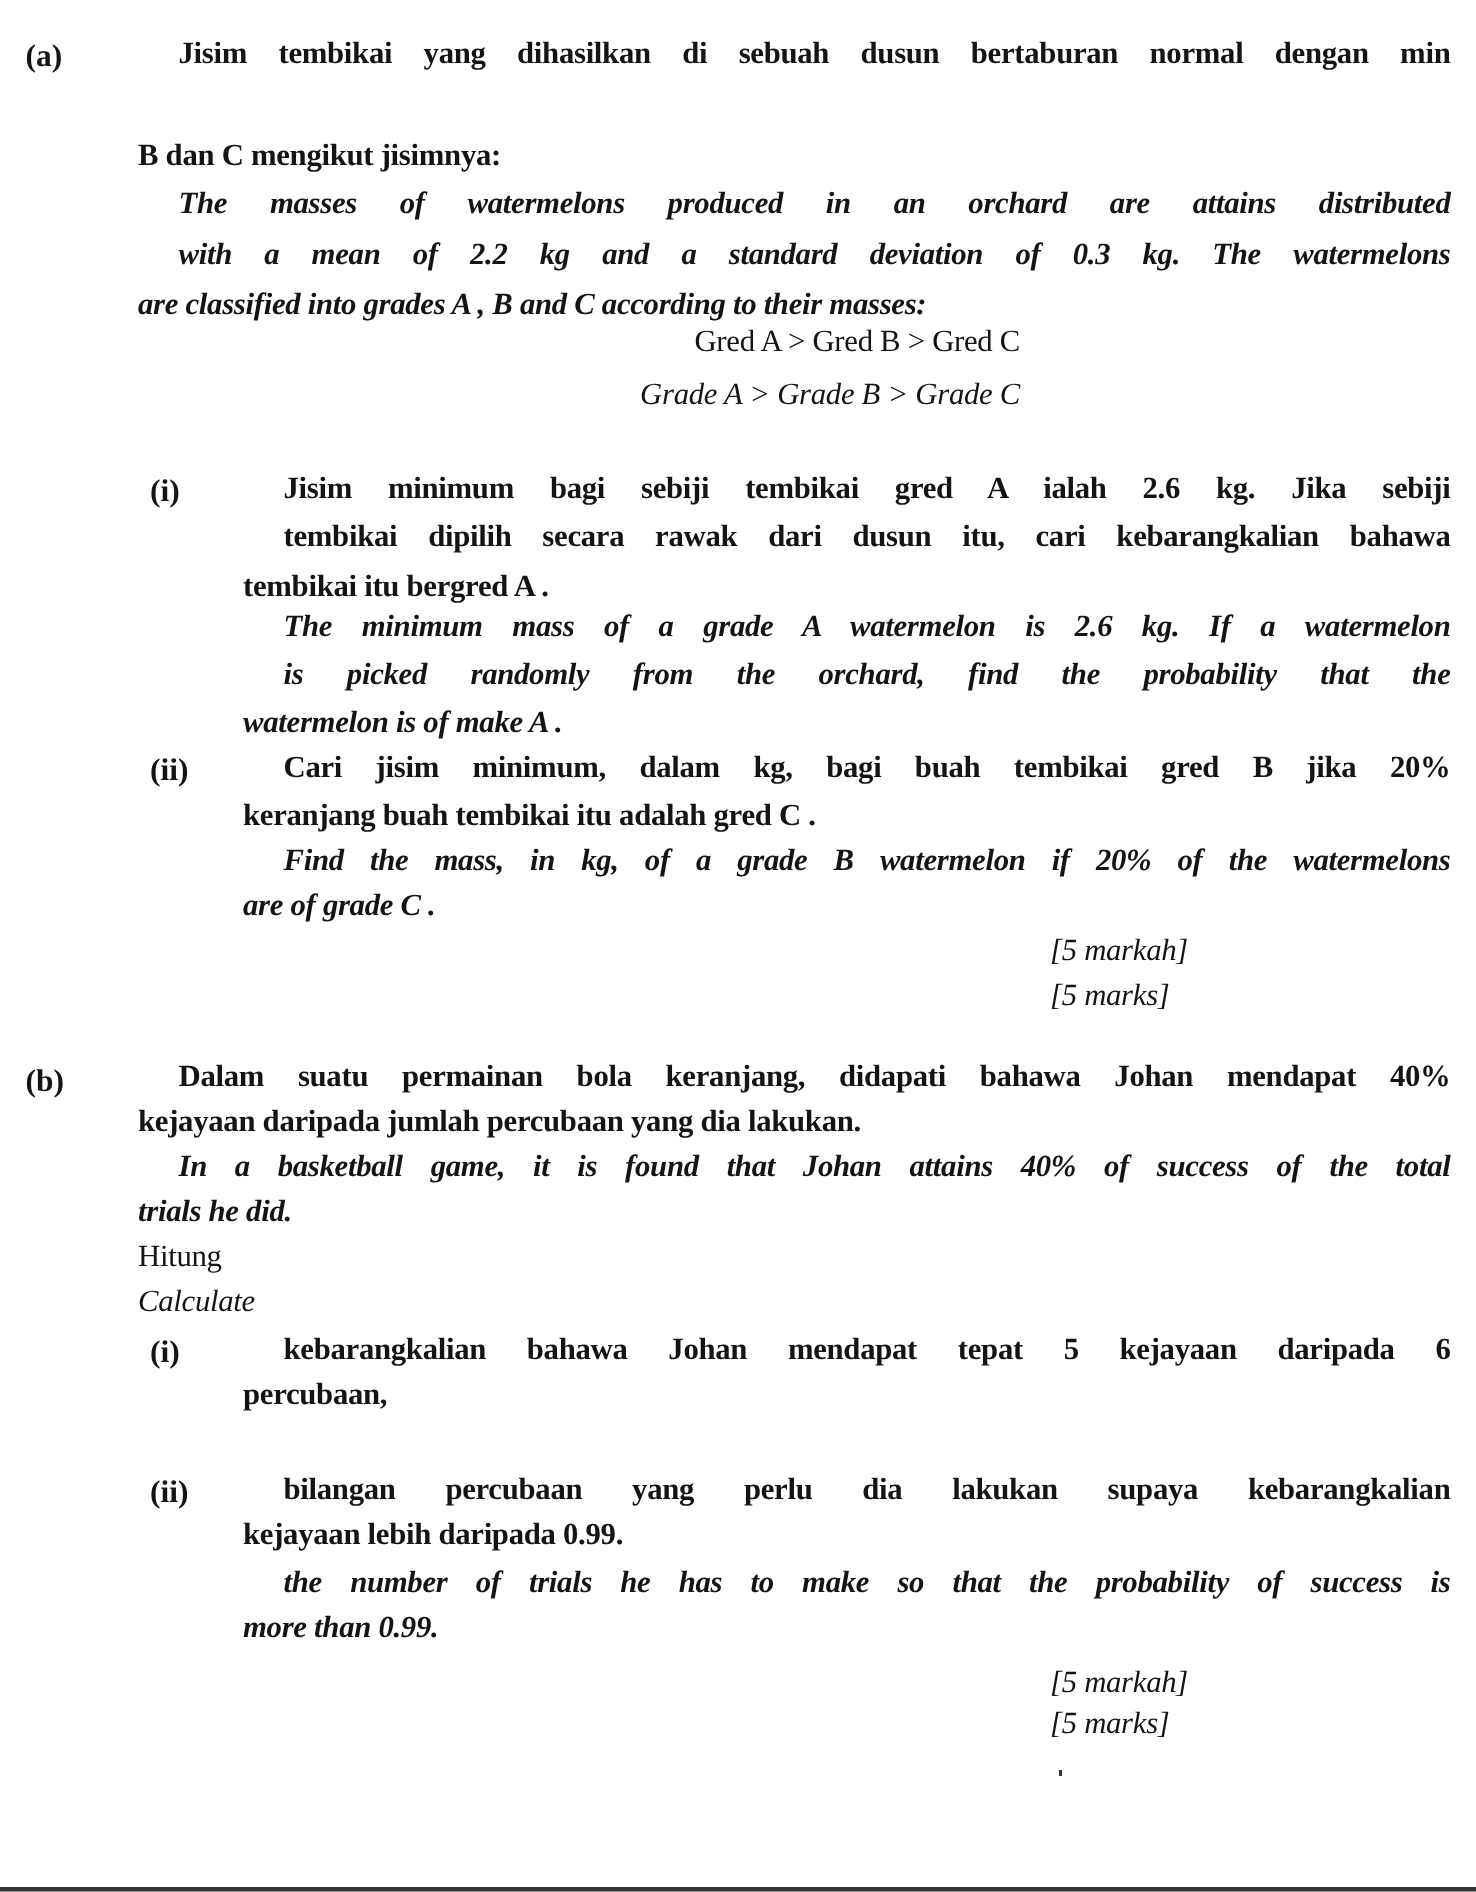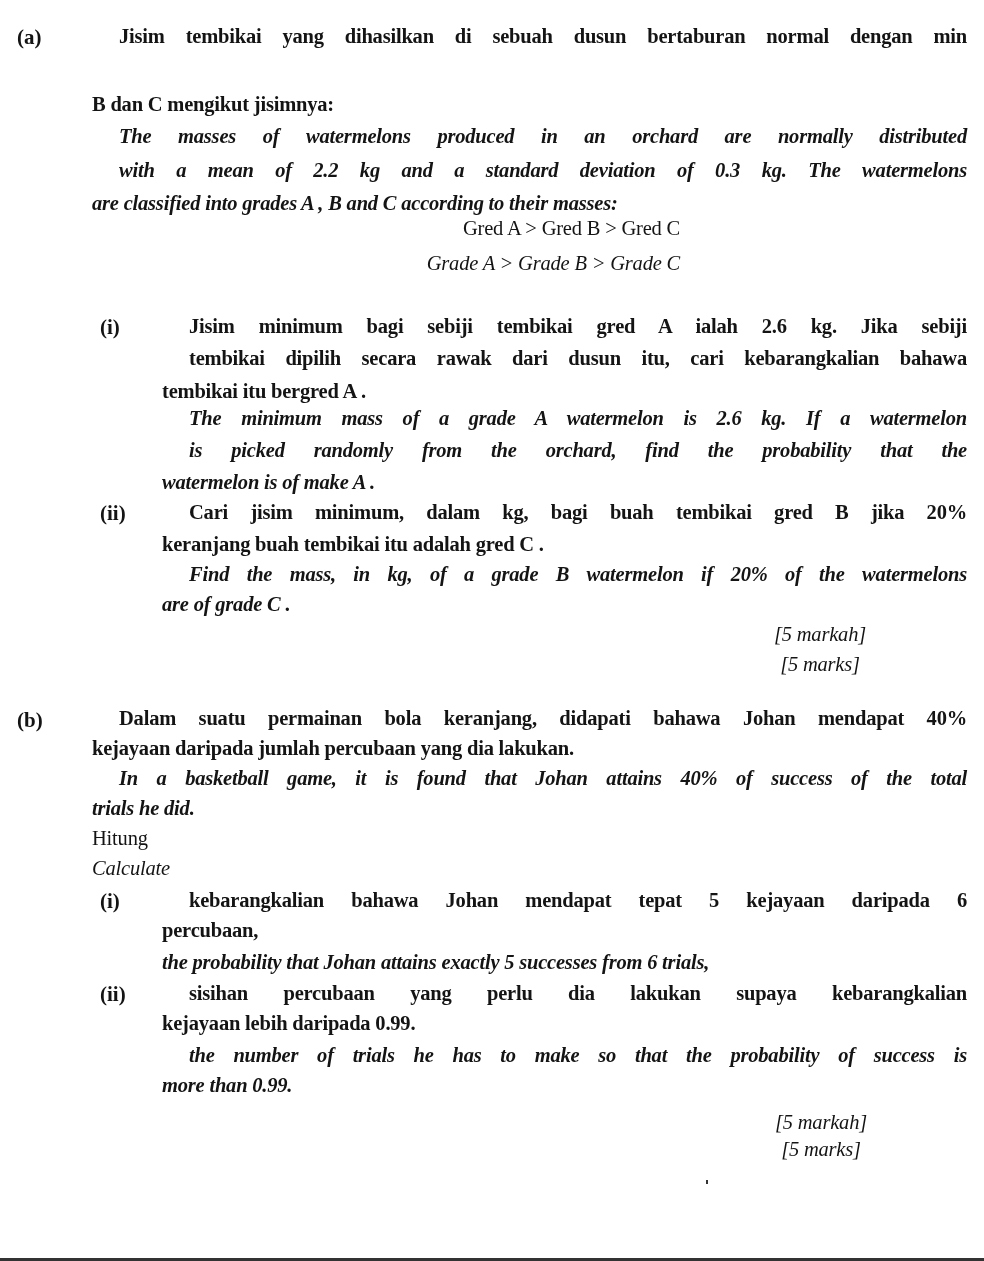--- a/index.html
+++ b/index.html
@@ -11,36 +11,36 @@
     .page { position: absolute; left: 0; top: 0; width: 984px; height: 1261px; }
     .label { position: absolute; font-size: 21px; line-height: 22px; }
     .line {
       position: absolute; font-size: 20.5px; line-height: 24px; white-space: nowrap;
       letter-spacing: -0.2px;
     }
     .b { font-weight: bold; }
     .i { font-style: italic; font-weight: bold; }
     .just { text-align: justify; text-align-last: justify; white-space: normal; margin-left: 27px; }
     .center { text-align: right; }
-    .right { text-align: center; }
+    .right { text-align: left; }
     .bottom-rule {
       position: absolute; left: 0; top: 1258px; width: 984px; height: 3px; background: #333;
     }
     .speck { position: absolute; left: 706px; top: 1180px; width: 2px; height: 4px; background: #333; }
   </style>
 </head>
 <body>
 
 <div class="page">
 
   <div class="label b" style="left:17px; top:26px;">(a)</div>
   <div class="line b just" style="left:92px; top:24px; width:848px;">Jisim tembikai yang dihasilkan di sebuah dusun bertaburan normal dengan min</div>
   <div class="line b" style="left:92px; top:92px;">B  dan C mengikut jisimnya:</div>
 
-  <div class="line i just" style="left:92px; top:124px; width:848px;">The masses of watermelons produced in an orchard are normally distributed</div>
+  <div class="line i just" style="left:92px; top:124px; width:848px;">The masses of watermelons produced in an orchard are attains distributed</div>
   <div class="line i just" style="left:92px; top:158px; width:848px;">with a mean of  2.2 kg and a standard deviation of  0.3 kg. The watermelons</div>
   <div class="line i" style="left:92px; top:191px;">are classified into grades A , B and C according to their masses:</div>
 
   <div class="line center" style="left:240px; top:216px; width:440px;">Gred A &gt; Gred B &gt; Gred C</div>
   <div class="line center" style="left:240px; top:251px; width:440px; font-style:italic;">Grade A &gt; Grade B &gt; Grade C</div>
 
   <div class="label b" style="left:100px; top:316px;">(i)</div>
   <div class="line b just" style="left:162px; top:314px; width:778px;">Jisim minimum bagi sebiji tembikai gred A ialah 2.6 kg. Jika sebiji</div>
   <div class="line b just" style="left:162px; top:346px; width:778px;">tembikai dipilih secara rawak dari dusun itu, cari kebarangkalian bahawa</div>
   <div class="line b" style="left:162px; top:379px;">tembikai itu bergred A .</div>
@@ -62,24 +62,23 @@
   <div class="line b" style="left:92px; top:736px;">kejayaan daripada jumlah percubaan yang dia lakukan.</div>
   <div class="line i just" style="left:92px; top:766px; width:848px;">In a basketball game, it is found that Johan attains 40% of success of the total</div>
   <div class="line i" style="left:92px; top:796px;">trials he did.</div>
 
   <div class="line" style="left:92px; top:826px;">Hitung</div>
   <div class="line" style="left:92px; top:856px; font-style:italic;">Calculate</div>
 
   <div class="label b" style="left:100px; top:890px;">(i)</div>
   <div class="line b just" style="left:162px; top:888px; width:778px;">kebarangkalian bahawa Johan mendapat tepat 5 kejayaan daripada 6</div>
   <div class="line b" style="left:162px; top:918px;">percubaan,</div>
-  <div class="line i" style="left:162px; top:950px;">the probability that Johan attains exactly 5 successes from 6 trials,</div>
 
   <div class="label b" style="left:100px; top:983px;">(ii)</div>
-  <div class="line b just" style="left:162px; top:981px; width:778px;">sisihan percubaan yang perlu dia lakukan supaya kebarangkalian</div>
+  <div class="line b just" style="left:162px; top:981px; width:778px;">bilangan percubaan yang perlu dia lakukan supaya kebarangkalian</div>
   <div class="line b" style="left:162px; top:1011px;">kejayaan lebih daripada 0.99.</div>
   <div class="line i just" style="left:162px; top:1043px; width:778px;">the number of trials he has to make so that the probability of success is</div>
   <div class="line i" style="left:162px; top:1073px;">more than 0.99.</div>
 
   <div class="line right" style="left:700px; top:1110px; width:242px; font-style:italic;">[5 markah]</div>
   <div class="line right" style="left:700px; top:1137px; width:242px; font-style:italic;">[5 marks]</div>
 
   <div class="speck"></div>
   <div class="bottom-rule"></div>
 </div>

